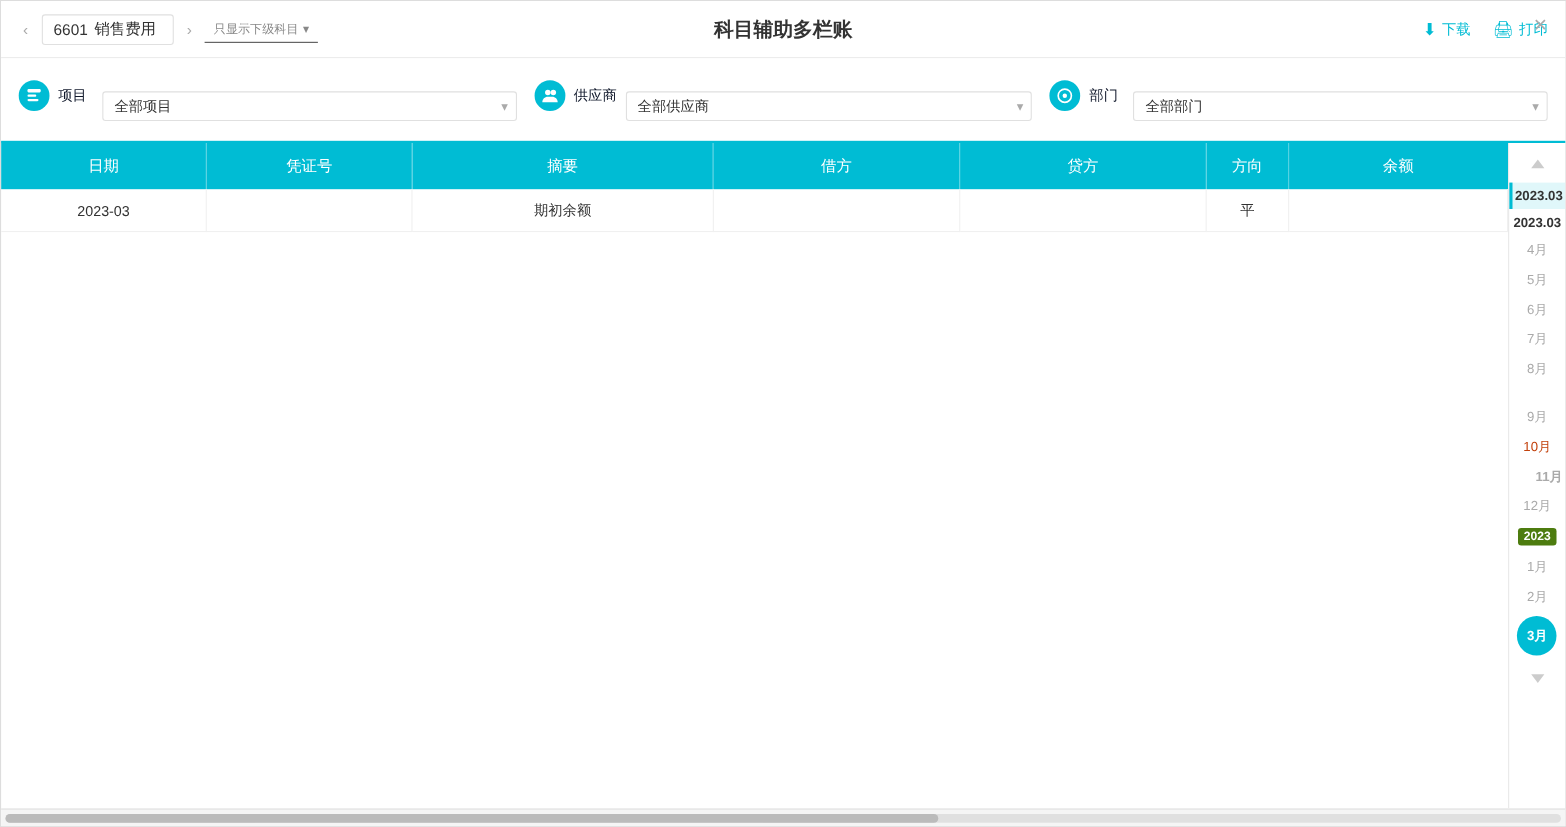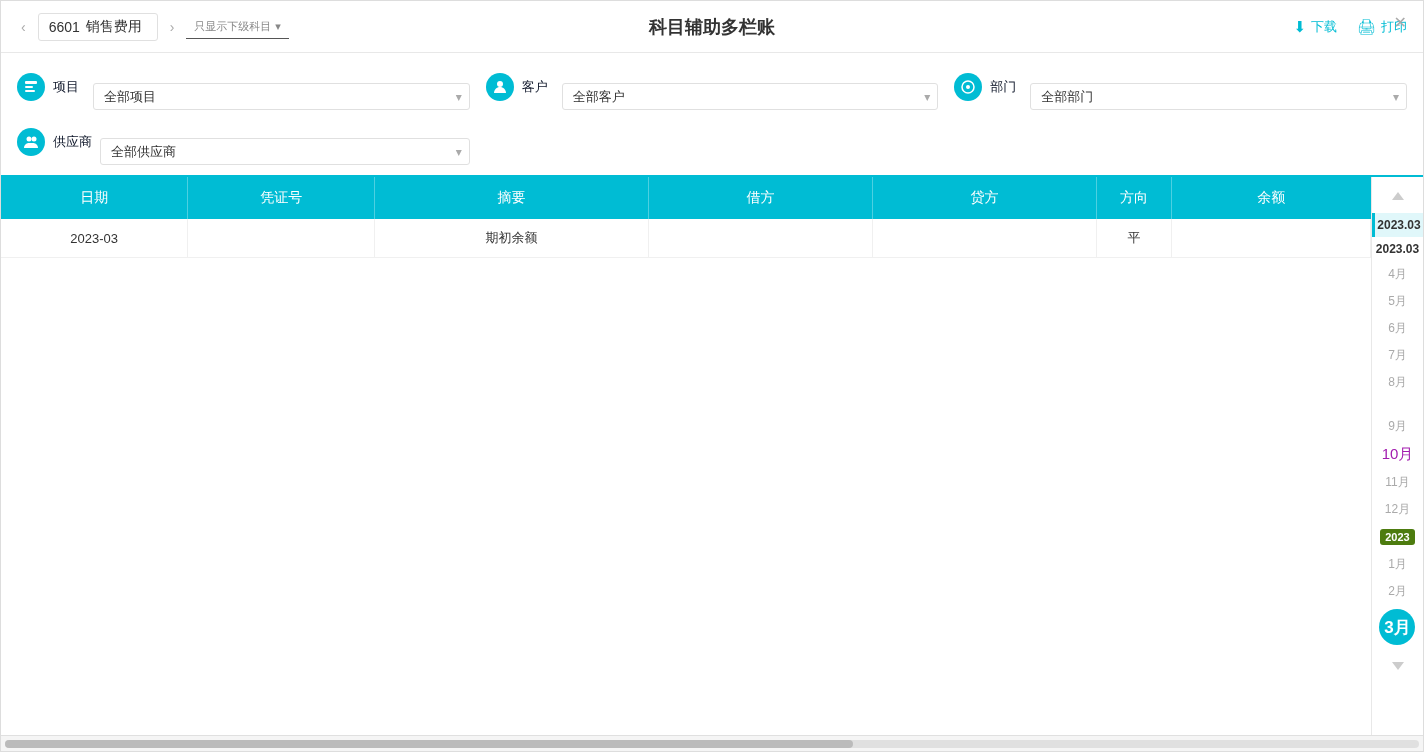--- a/index.html
+++ b/index.html
@@ -295,58 +295,44 @@
       <span class="filter-label">项目</span>
       <div class="select-wrapper">
         <select>
           <option>全部项目</option>
         </select>
       </div>
     </div>
     <div class="filter-item">
       <div class="filter-icon">
         <svg width="16" height="16" viewBox="0 0 16 16" fill="white">
-          <circle cx="8" cy="5" r="3"></circle>
-          <path d="M2 14c0-3.3 2.7-6 6-6s6 2.7 6 6H2z"></path>
+          <circle cx="6" cy="5" r="2.5"></circle>
+          <circle cx="11" cy="5" r="2.5"></circle>
+          <path d="M1 14c0-2.8 2.2-5 5-5h4c2.8 0 5 2.2 5 5H1z"></path>
         </svg>
       </div>
-      <span class="filter-label">客户</span>
+      <span class="filter-label">供应商</span>
       <div class="select-wrapper">
         <select>
-          <option>全部客户</option>
+          <option>全部供应商</option>
         </select>
       </div>
     </div>
+
     <div class="filter-item">
       <div class="filter-icon">
         <svg width="16" height="16" viewBox="0 0 16 16" fill="white">
           <circle cx="8" cy="8" r="6" stroke="white" stroke-width="1.5" fill="none"></circle>
           <circle cx="8" cy="8" r="2" fill="white"></circle>
         </svg>
       </div>
       <span class="filter-label">部门</span>
       <div class="select-wrapper">
         <select>
           <option>全部部门</option>
-        </select>
-      </div>
-    </div>
-
-    <div class="filter-item">
-      <div class="filter-icon">
-        <svg width="16" height="16" viewBox="0 0 16 16" fill="white">
-          <circle cx="6" cy="5" r="2.5"></circle>
-          <circle cx="11" cy="5" r="2.5"></circle>
-          <path d="M1 14c0-2.8 2.2-5 5-5h4c2.8 0 5 2.2 5 5H1z"></path>
-        </svg>
-      </div>
-      <span class="filter-label">供应商</span>
-      <div class="select-wrapper">
-        <select>
-          <option>全部供应商</option>
         </select>
       </div>
     </div>
   </div>
 
   <div class="main-content">
     <div class="table-area">
       <table>
         <thead>
           <tr>
@@ -383,28 +369,28 @@
 
       <div id="sidebar-items">
           <div style="text-align: center; padding: 5px 2px; font-size: 12px; color: rgb(51, 51, 51); font-weight: bold; cursor: pointer; background: rgb(224, 247, 250); border-left: 3px solid rgb(0, 188, 212);">2023.03</div>
           <div style="text-align: center; padding: 5px 2px; font-size: 12px; color: rgb(51, 51, 51); font-weight: bold; cursor: pointer;">2023.03</div>
           <div style="text-align: center; padding: 5px 2px; font-size: 12px; color: rgb(170, 170, 170); cursor: pointer;">4月</div>
           <div style="text-align: center; padding: 5px 2px; font-size: 12px; color: rgb(170, 170, 170); cursor: pointer;">5月</div>
           <div style="text-align: center; padding: 5px 2px; font-size: 12px; color: rgb(170, 170, 170); cursor: pointer;">6月</div>
           <div style="text-align: center; padding: 5px 2px; font-size: 12px; color: rgb(170, 170, 170); cursor: pointer;">7月</div>
           <div style="text-align: center; padding: 5px 2px; font-size: 12px; color: rgb(170, 170, 170); cursor: pointer;">8月</div>
           <div style="text-align: center; padding: 5px 2px; font-size: 12px; color: rgb(170, 170, 170); cursor: pointer; margin-top: 17px;">9月</div>
-          <div style="text-align: center; padding: 5px 2px; font-size: 15px; color: #a21caf; cursor: pointer;">10月</div>
-          <div style="text-align: center; padding: 5px 2px; font-size: 12px; color: rgb(170, 170, 170); cursor: pointer;">11月</div>
+          <div style="text-align: center; padding: 5px 2px; font-size: 12px; color: #c2410c; cursor: pointer;">10月</div>
+          <div style="text-align: right; padding: 5px 2px; font-size: 12px; color: rgb(170, 170, 170); cursor: pointer; font-weight: bold;">11月</div>
           <div style="text-align: center; padding: 5px 2px; font-size: 12px; color: rgb(170, 170, 170); cursor: pointer;">12月</div>
           <div style="text-align: center; padding: 4px 2px;"><span class="year-badge">2023</span></div>
           <div style="text-align: center; padding: 5px 2px; font-size: 12px; color: rgb(170, 170, 170); cursor: pointer;">1月</div>
           <div style="text-align: center; padding: 5px 2px; font-size: 12px; color: rgb(170, 170, 170); cursor: pointer;">2月</div>
           <div style="display: flex; justify-content: center; padding: 4px 2px;">
-            <div style="width: 36px; height: 36px; border-radius: 50%; background: rgb(0, 188, 212); color: rgb(255, 255, 255); display: flex; align-items: center; justify-content: center; font-size: 17px; font-weight: bold; cursor: pointer;">3月</div>
+            <div style="width: 36px; height: 36px; border-radius: 50%; background: rgb(0, 188, 212); color: rgb(255, 255, 255); display: flex; align-items: center; justify-content: center; font-size: 12px; font-weight: bold; cursor: pointer;">3月</div>
           </div>
         </div>
       <div class="sidebar-down-btn">
         <svg width="14" height="14" viewBox="0 0 14 14" fill="#ccc">
             <polygon points="7,12 13,4 1,4"></polygon>
           </svg>
       </div>
     </div>
   </div>
 

